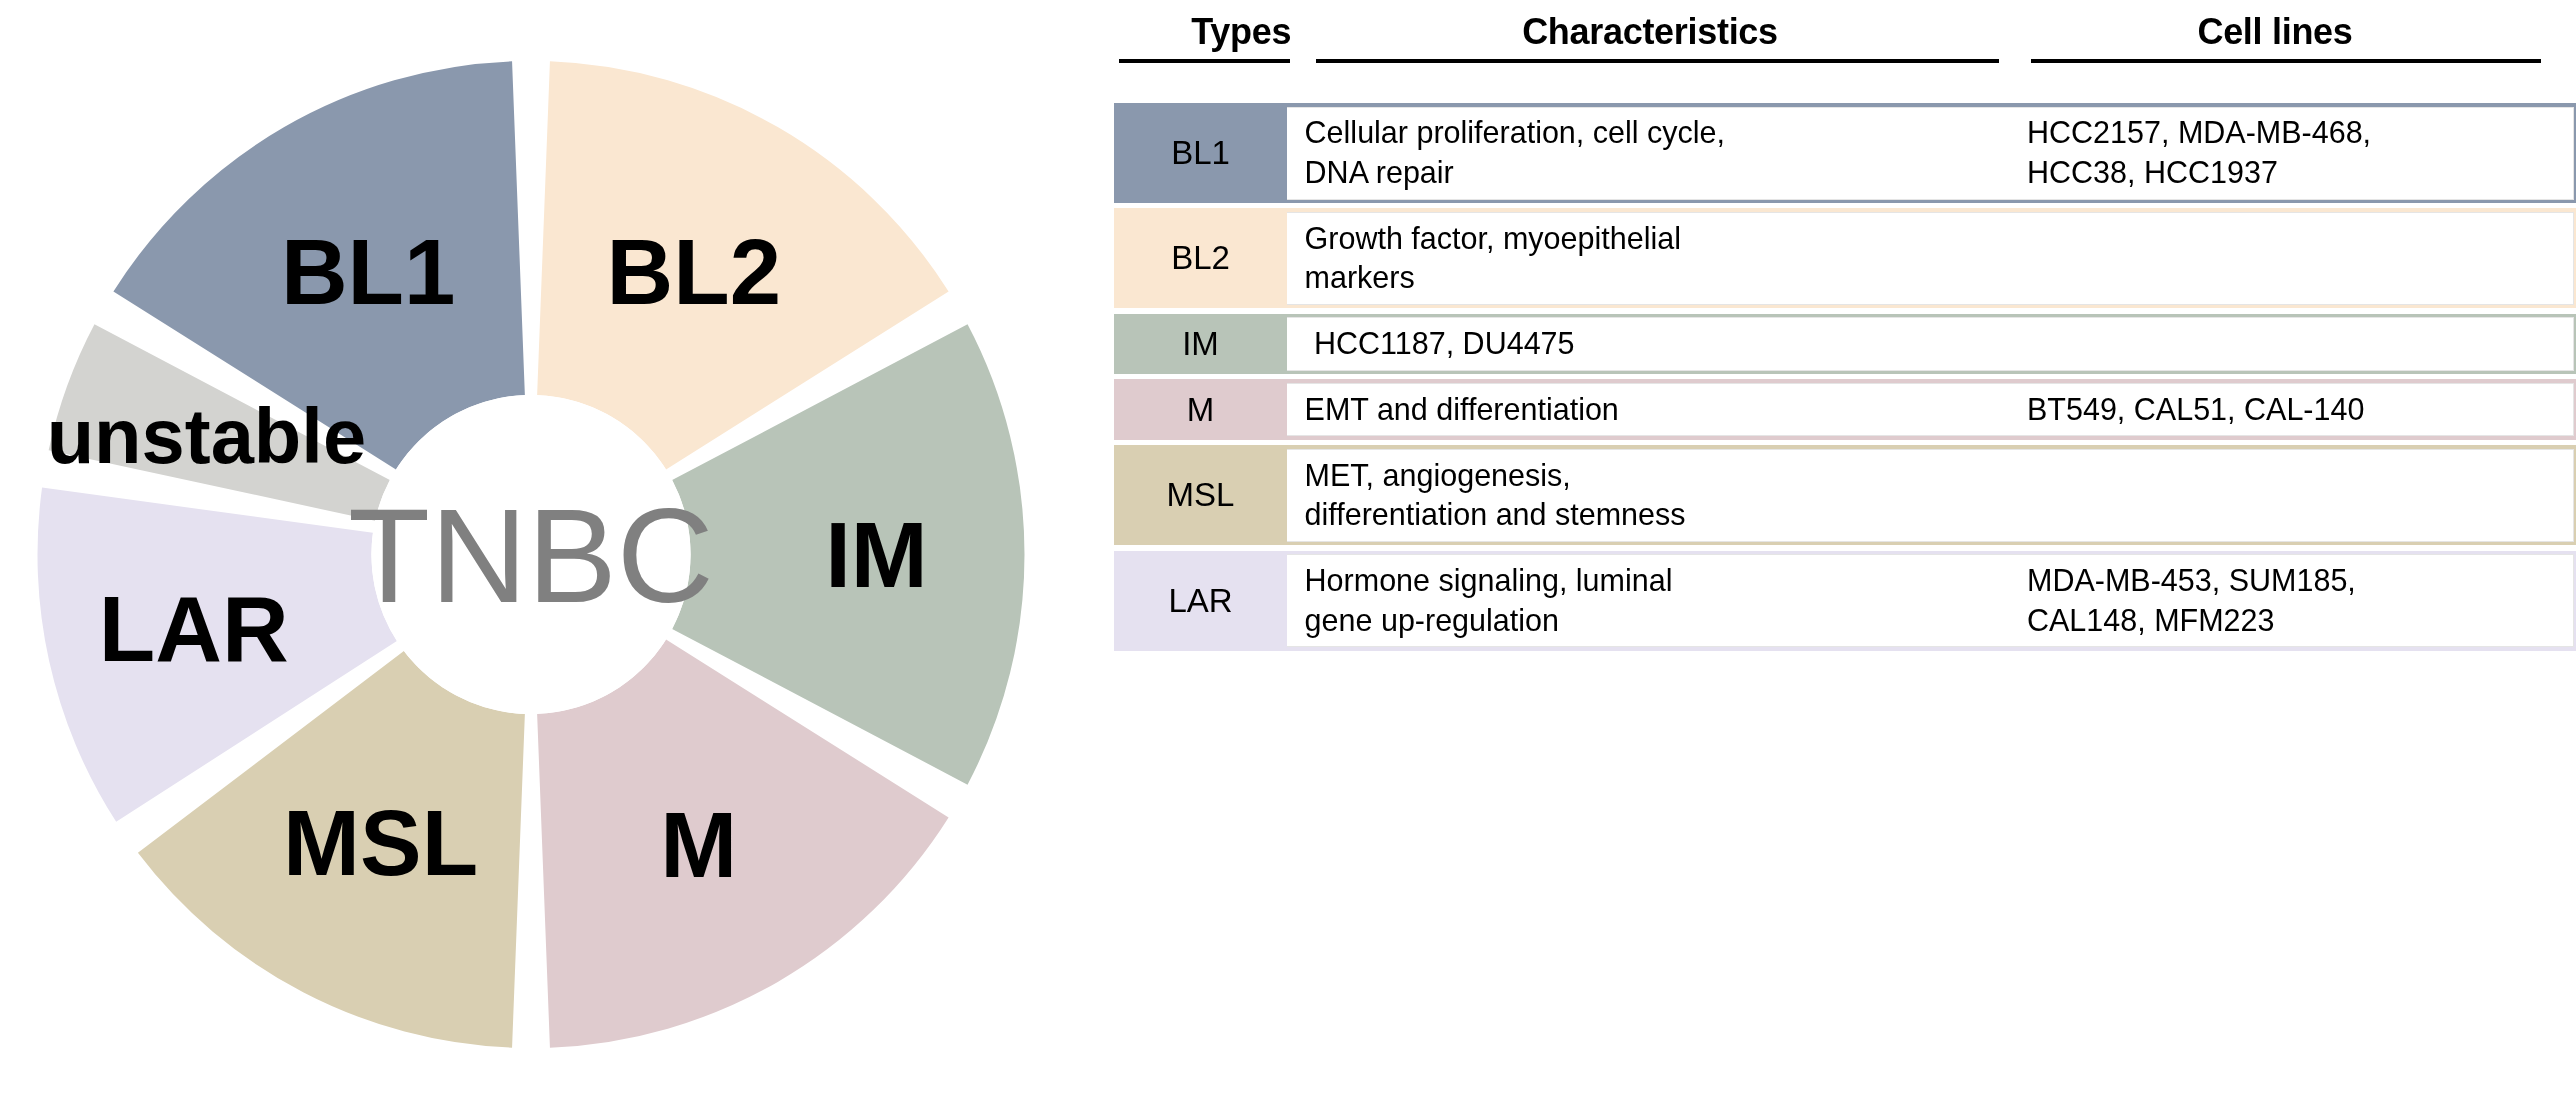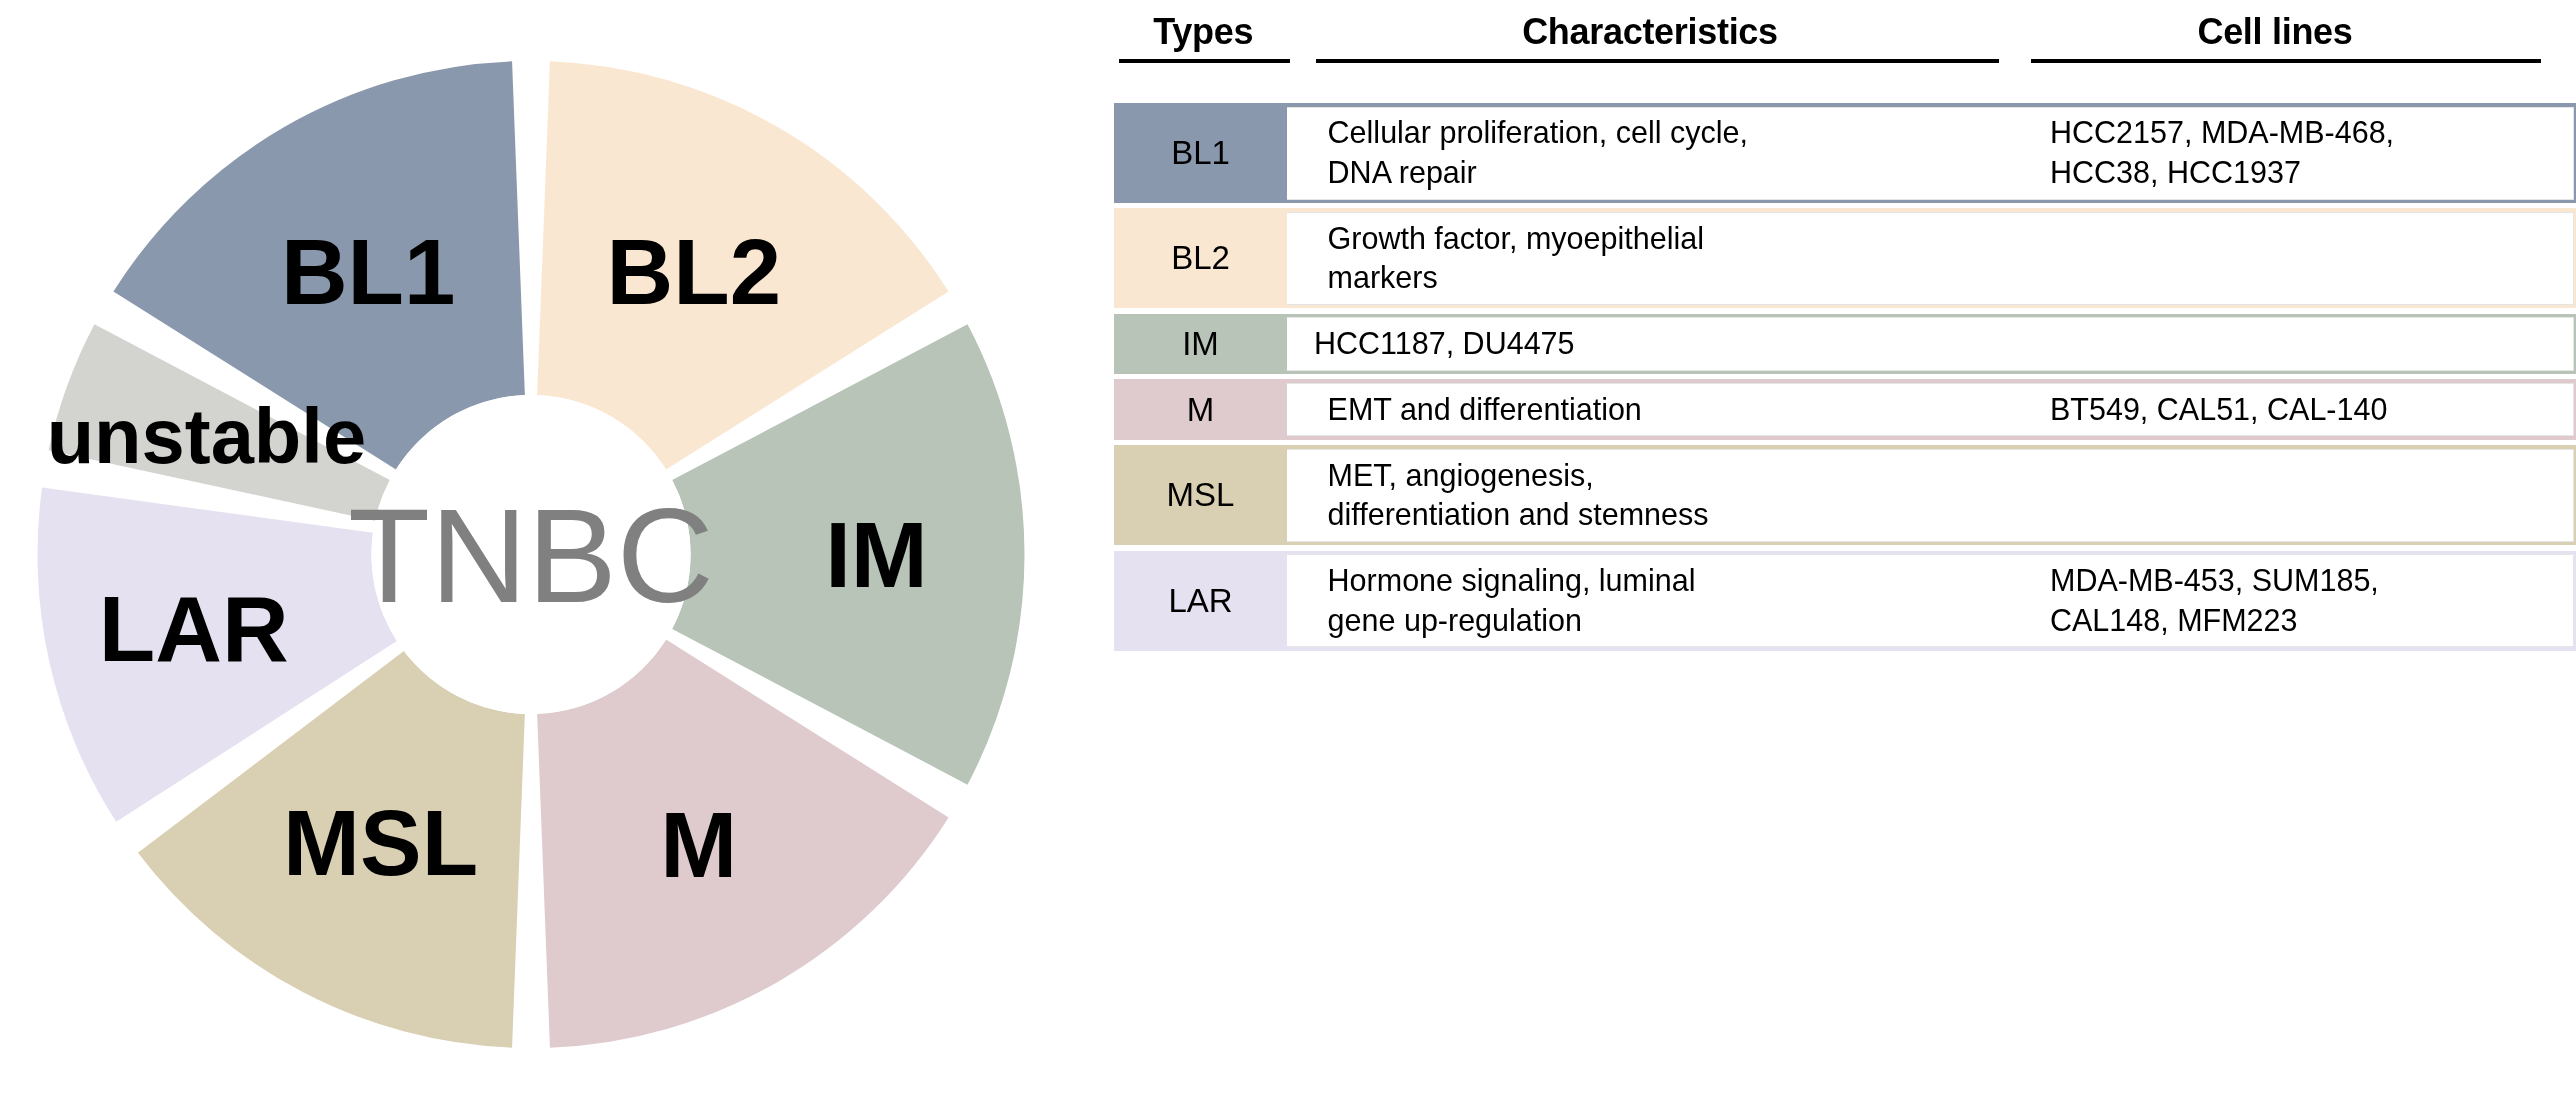--- a/index.html
+++ b/index.html
@@ -67,21 +67,21 @@
     color: #000000;
     text-align: center;
     letter-spacing: -0.3px;
   }
   .th-rule {
     position: absolute;
     height: 0;
     border-top: 4.1px solid #000000;
     top: 59px;
   }
-  .th-types      { left: 1.2px;    width: 176px; }
+  .th-types      { left: 1.2px;    width: 176px; text-align: right; }
   .th-rule-types { left: 4.7px;    width: 171px; }
   .th-char       { left: 184px;  width: 704px; }
   .th-rule-char  { left: 202px;  width: 683px; }
   .th-cells      { left: 897px; width: 528px; }
   .th-rule-cells { left: 917px; width: 510px; }
 
   .trow {
     position: relative;
     display: flex;
     align-items: stretch;
@@ -110,21 +110,20 @@
   .cell-char {
     flex: 0 0 713px;
     width: 713px;
     padding: 5.9px 16.4px 5.9px 17.6px;
     display: flex;
     align-items: flex-end;
     font-size: 30.5px;
     line-height: 1.30;
     color: #000000;
     box-sizing: border-box;
-    margin-left: 23px;
   }
   .cell-lines {
     flex: 1 1 auto;
     padding: 5.9px 11.7px 5.9px 7px;
     display: flex;
     align-items: center;
     font-size: 30.5px;
     line-height: 1.30;
     color: #000000;
     box-sizing: border-box;

